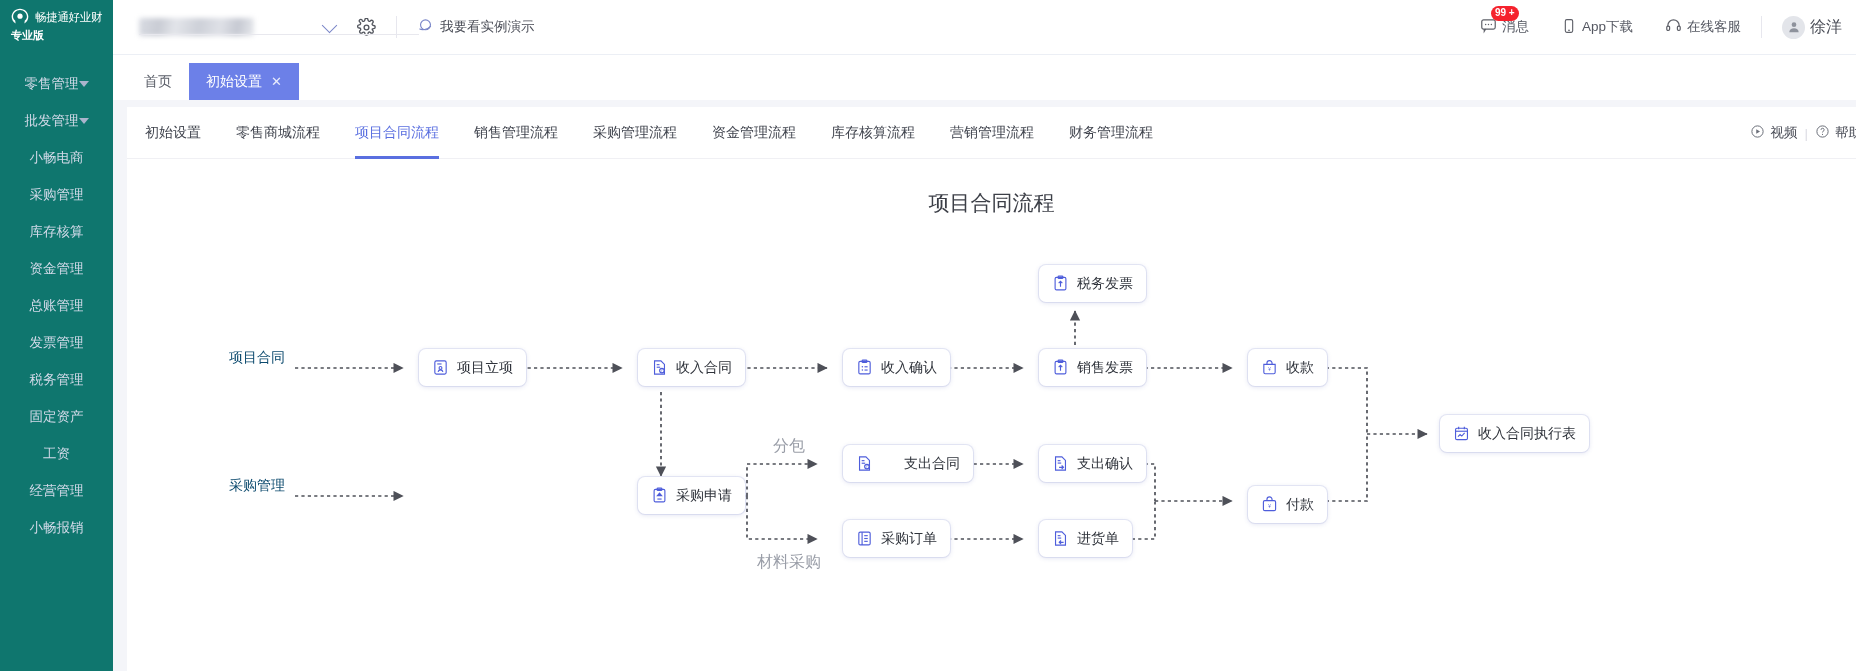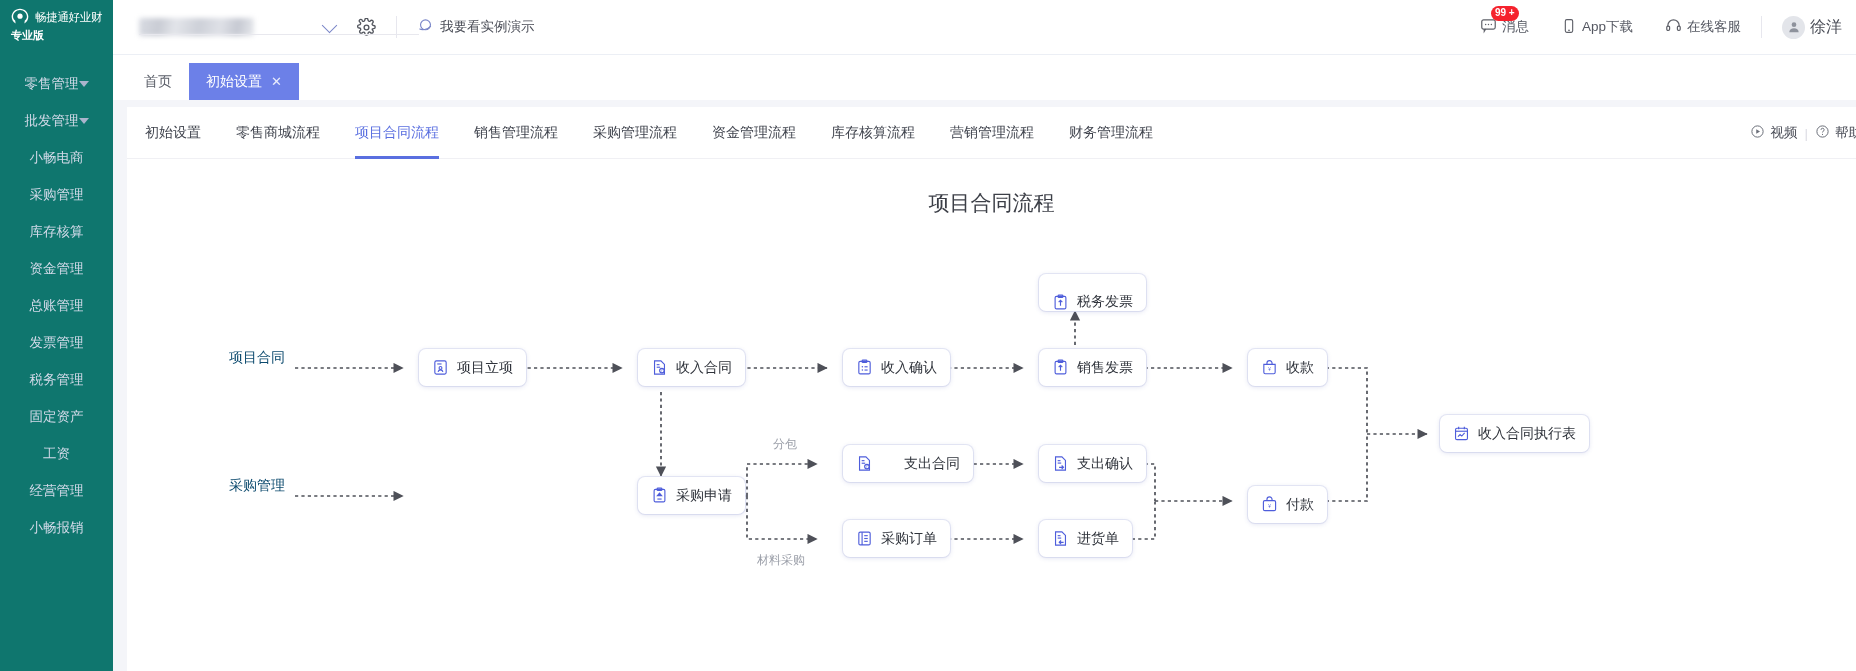--- a/index.html
+++ b/index.html
@@ -105,21 +105,21 @@
   }
 
   .node {
     position:absolute; height:37px; background:#fff; border-radius:7px;
     box-shadow:0 1px 5px rgba(90,100,180,.20), 0 0 0 1px rgba(232,234,246,.9);
     display:flex; align-items:center; padding:0 13px; gap:8px;
     font-size:14px; color:#2f333b; white-space:nowrap; cursor:pointer;
   }
   .node .ni { width:17px; height:17px; flex:0 0 17px; }
   .rowlabel { position:absolute; font-size:14px; color:#0c4a6e; white-space:nowrap; }
-  .edgelabel { position:absolute; font-size:12px; color:#9a9ea8; white-space:nowrap; }
+  .edgelabel { position:absolute; font-size:16px; color:#9a9ea8; white-space:nowrap; }
 
   svg.edges { position:absolute; left:0; top:0; width:100%; height:100%; pointer-events:none; }
 </style>
 </head>
 <body>
 
 <div class="app">
 
   <aside class="sidebar">
     <div class="brand">
@@ -422,21 +422,21 @@
             <span class="ni">
               <svg viewBox="0 0 24 24" width="17" height="17" fill="none" stroke="#4e5ddb" stroke-width="1.6">
                 <path d="M4 7.6h16v11.2a2 2 0 0 1-2 2H6a2 2 0 0 1-2-2z"></path>
                 <path d="M8.4 7.6V5.8a3.6 3.6 0 0 1 7.2 0v1.8"></path>
                 <text x="12" y="16.6" font-size="6.4" fill="#4e5ddb" stroke="none" text-anchor="middle">¥</text>
               </svg>
             </span>
             <span>收款</span>
           </div>
 
-          <div class="node" style="left:912px; top:115px;align-items:flex-end;">
+          <div class="node" style="left:912px; top:106px;">
             <span class="ni">
               <svg viewBox="0 0 24 24" width="17" height="17" fill="none" stroke="#4e5ddb" stroke-width="1.6">
                 <rect x="4.4" y="3.4" width="15.2" height="17.6" rx="2"></rect>
                 <rect x="8.6" y="1.6" width="6.8" height="3.4" rx="1.2"></rect>
                 <path d="M12 16.6V9.2M9.4 11.6L12 9l2.6 2.6"></path>
               </svg>
             </span>
             <span>税务发票</span>
           </div>
 

